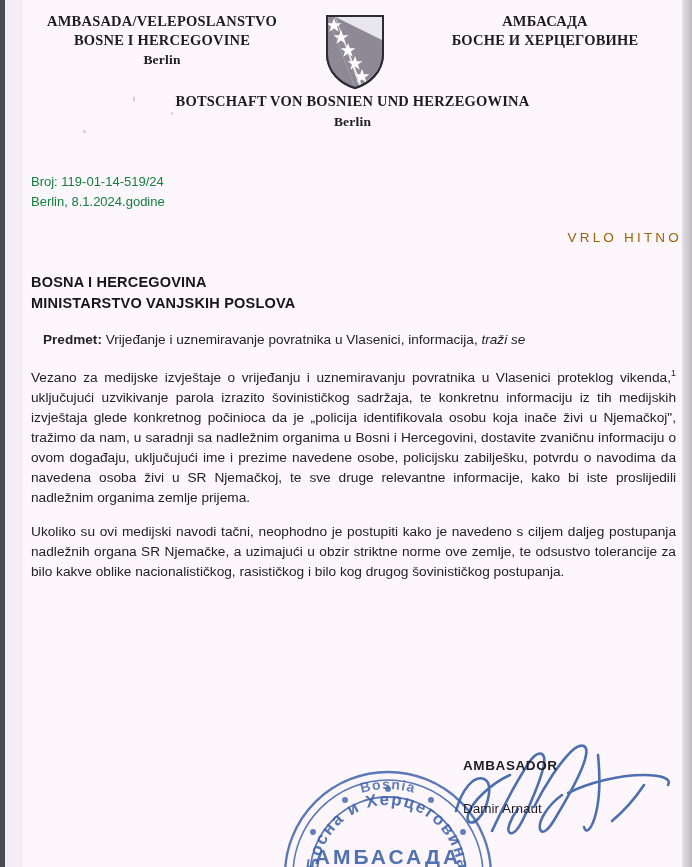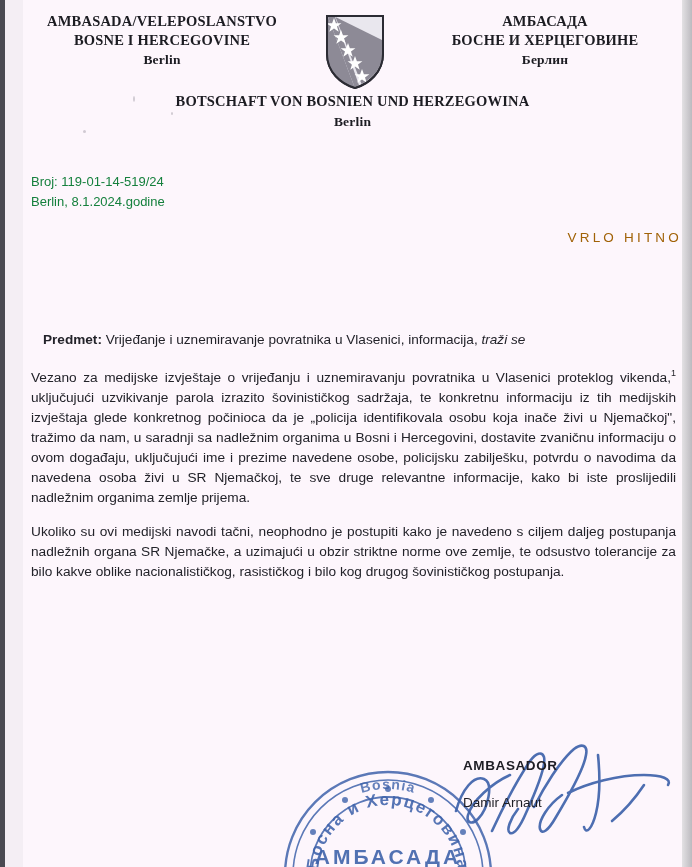--- a/index.html
+++ b/index.html
@@ -163,21 +163,21 @@
     width: 190px;
     color: #1d1d24;
   }
   .sig-title {
     font-size: 13.5px;
     font-weight: bold;
     letter-spacing: 0.6px;
   }
   .sig-name {
     font-size: 13.5px;
-    margin-top: 22px;
+    margin-top: 28px;
   }
   .signature-ink {
     position: absolute;
     left: 425px;
     top: 735px;
     width: 260px;
     height: 120px;
     pointer-events: none;
   }
   .stamp {
@@ -221,41 +221,44 @@
               <polygon points="37,55 38.9,60.2 44.4,60.2 40,63.5 41.7,68.8 37,65.6 32.3,68.8 34,63.5 29.6,60.2 35.1,60.2"></polygon>
               <polygon points="9,4 10.9,9.2 16.4,9.2 12,12.5 13.7,17.8 9,14.6 4.3,17.8 6,12.5 1.6,9.2 7.1,9.2"></polygon>
             </g>
             <path d="M2 2 H58 V40 C58 58 44 70 30 74 C16 70 2 58 2 40 Z" fill="none" stroke="#2b2b33" stroke-width="2"></path>
           </svg>
         </div>
 
         <div class="lh-block lh-right">
           <div>АМБАСАДА</div>
           <div>БОСНЕ И ХЕРЦЕГОВИНЕ</div>
-          <div class="lh-city">Берлин</div>
         </div>
       </div>
 
       <div class="lh-de">
         <div>BOTSCHAFT VON BOSNIEN UND HERZEGOWINA</div>
         <div class="lh-city">Berlin</div>
       </div>
 
       <div class="speck" style="left:110px; top:96px; width:2px; height:6px;"></div>
       <div class="speck" style="left:148px; top:112px; width:2px; height:3px;"></div>
       <div class="speck" style="left:60px; top:130px; width:3px; height:3px;"></div>
     </div>
 
     <div class="meta">
       <div>Broj: 119-01-14-519/24</div>
       <div>Berlin, 8.1.2024.godine</div>
     </div>
 
     <div class="urgent">VRLO HITNO</div>
 
+    <div class="recipient">
+      <div>BOSNA I HERCEGOVINA</div>
+      <div>MINISTARSTVO VANJSKIH POSLOVA</div>
+    </div>
 
     <div class="subject">
       <b>Predmet:</b>
       <span>Vrijeđanje i uznemiravanje povratnika u Vlasenici, informacija,</span>
       <i>traži se</i>
     </div>
 
     <div class="body">
       <p class="para"><span>Vezano za medijske izvještaje o vrijeđanju i uznemiravanju povratnika u Vlasenici proteklog vikenda,</span><sup>1</sup><span> uključujući uzvikivanje parola izrazito šovinističkog sadržaja, te konkretnu informaciju iz tih medijskih izvještaja glede konkretnog počinioca da je „policija identifikovala osobu koja inače živi u Njemačkoj", tražimo da nam, u saradnji sa nadležnim organima u Bosni i Hercegovini, dostavite zvaničnu informaciju o ovom događaju, uključujući ime i prezime navedene osobe, policijsku zabilješku, potvrdu o navodima da navedena osoba živi u SR Njemačkoj, te sve druge relevantne informacije, kako bi iste proslijedili nadležnim organima zemlje prijema.</span></p>
       <p class="para">Ukoliko su ovi medijski navodi tačni, neophodno je postupiti kako je navedeno s ciljem daljeg postupanja nadležnih organa SR Njemačke, a uzimajući u obzir striktne norme ove zemlje, te odsustvo tolerancije za bilo kakve oblike nacionalističkog, rasističkog i bilo kog drugog šovinističkog postupanja.</p>

